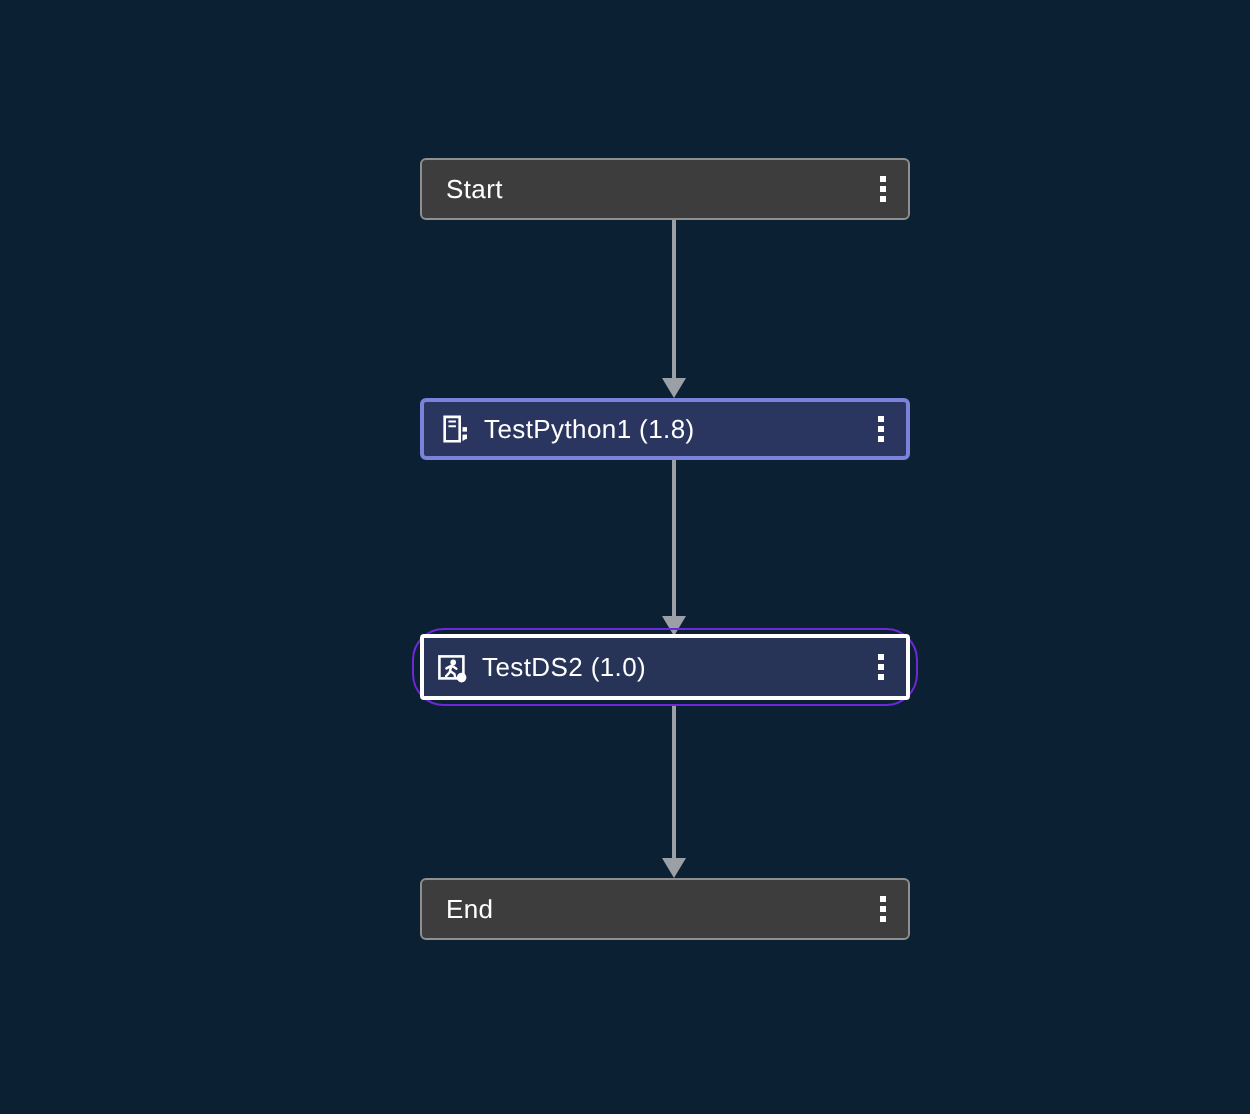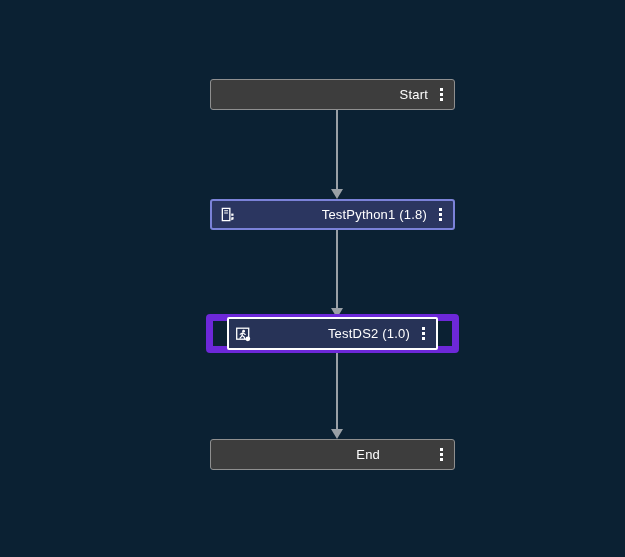--- a/index.html
+++ b/index.html
@@ -7,21 +7,20 @@
   body {
     font-family: "Liberation Sans", "DejaVu Sans", sans-serif;
     background: #0b2133;
     overflow: hidden;
   }
   .canvas {
     position: relative;
     width: 625px;
     height: 557px;
     background: #0b2133;
-    text-align: right;
   }
   
   .node {
     position: absolute;
     left: 210px;
     width: 245px;
     height: 31px;
     display: flex;
     align-items: center;
     border-radius: 3px;
@@ -37,23 +36,23 @@
   .node-program {
     background: #2b3660;
     border: 2px solid #7b82d9;
     padding-left: 7px;
   }
   .node-selected {
     left: 206px;
     width: 253px;
     height: 39px;
     background: transparent;
-    border: 7px solid #6d28d9;
-    border-radius: 4px;
-    padding: 12px;
+    border: 1px solid #6d28d9;
+    border-radius: 16px;
+    padding: 1px;
   }
   .node-selected .selected-inner {
     margin: 2px;
     width: 247px;
     height: 33px;
     background: #273357;
     border: 2px solid #ffffff;
     border-radius: 2px;
     display: flex;
     align-items: center;

